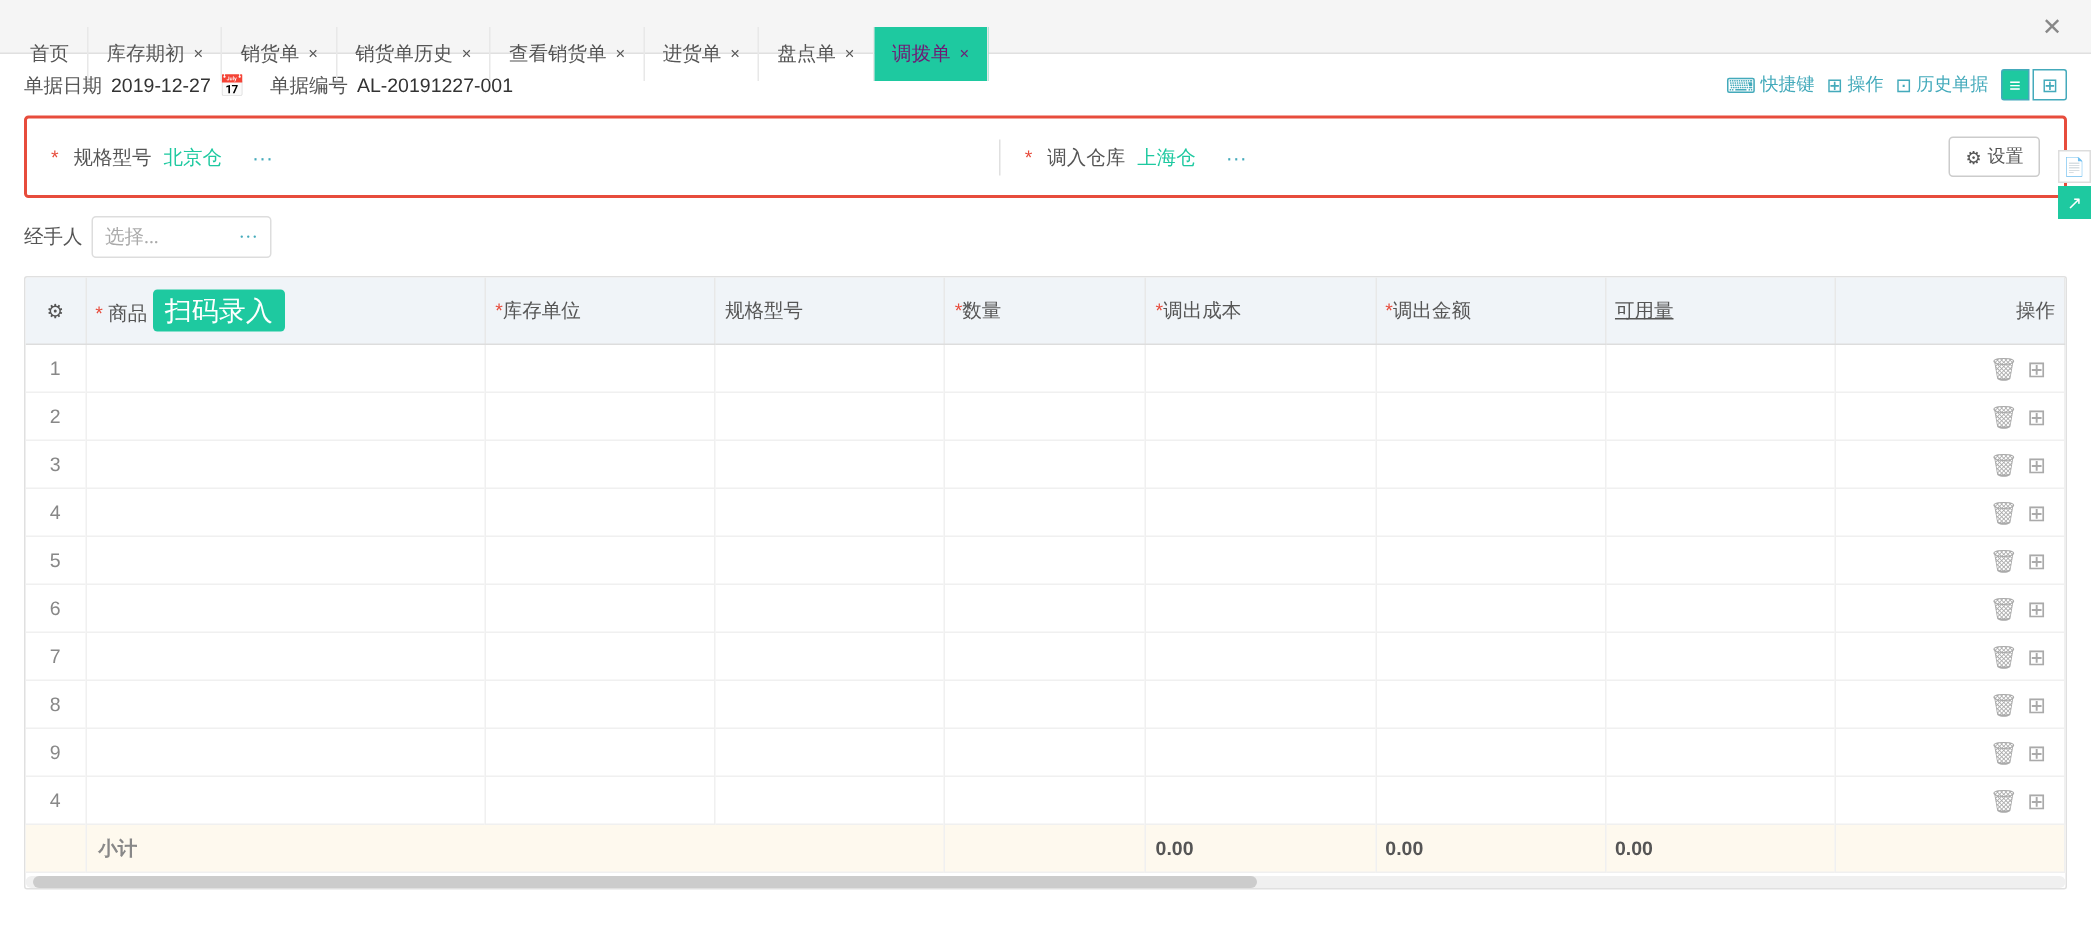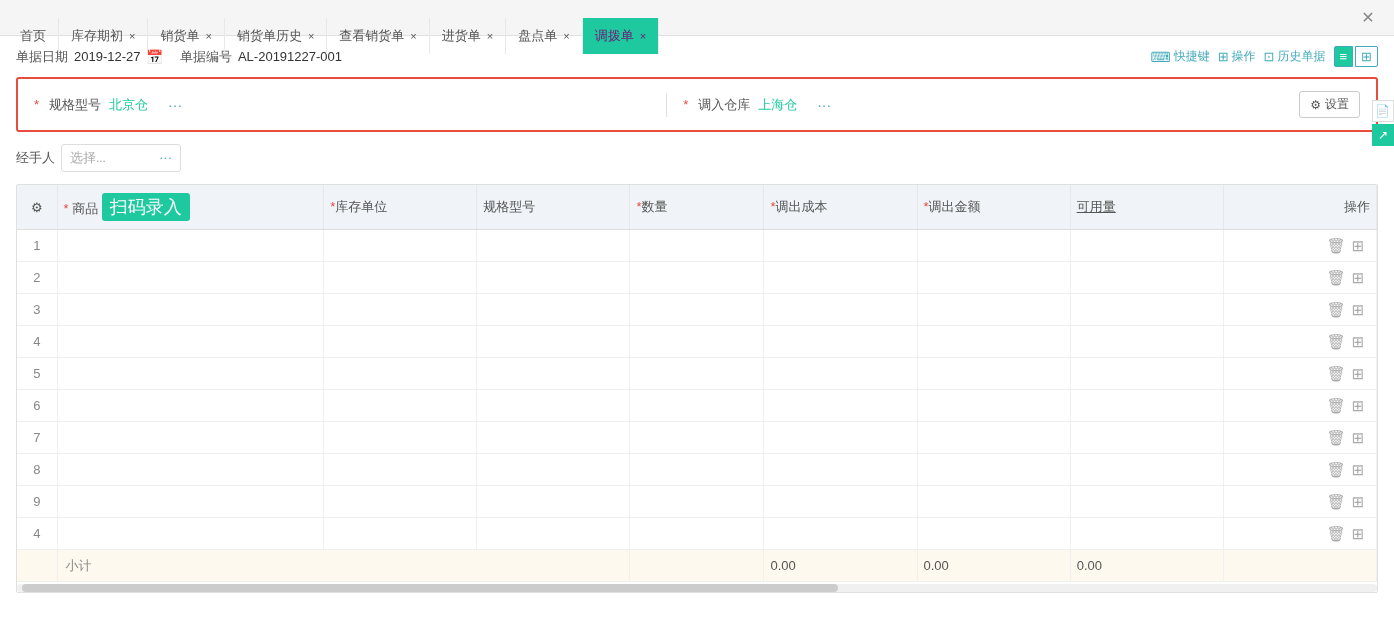--- a/index.html
+++ b/index.html
@@ -99,21 +99,21 @@
       border-bottom: 1px solid #ddd; border-right: 1px solid #e8e8e8;
       color: #555; font-size: 13px; white-space: nowrap;
     }
     tbody tr { border-bottom: 1px solid #f0f0f0; }
     tbody td {
       padding: 6px 6px; border-right: 1px solid #f0f0f0;
       font-size: 13px; height: 32px; color: #555;
     }
     tbody td.row-num { text-align: center; color: #888; width: 40px; }
     .subtotal-row { background: #fef9ee; }
-    .subtotal-row td { color: #555; font-weight: normal; }
+    .subtotal-row td { color: #555; font-weight: bold; }
 
     
     .scan-btn {
       background: #1ec9a0; color: #fff; border: none; border-radius: 3px;
       padding: 2px 8px; font-size: 18px; cursor: pointer;
     }
 
     
     .action-icons { display: flex; align-items: center; gap: 6px; justify-content: flex-end; padding-right: 6px; }
     .action-icon { color: #aaa; cursor: pointer; font-size: 15px; }

